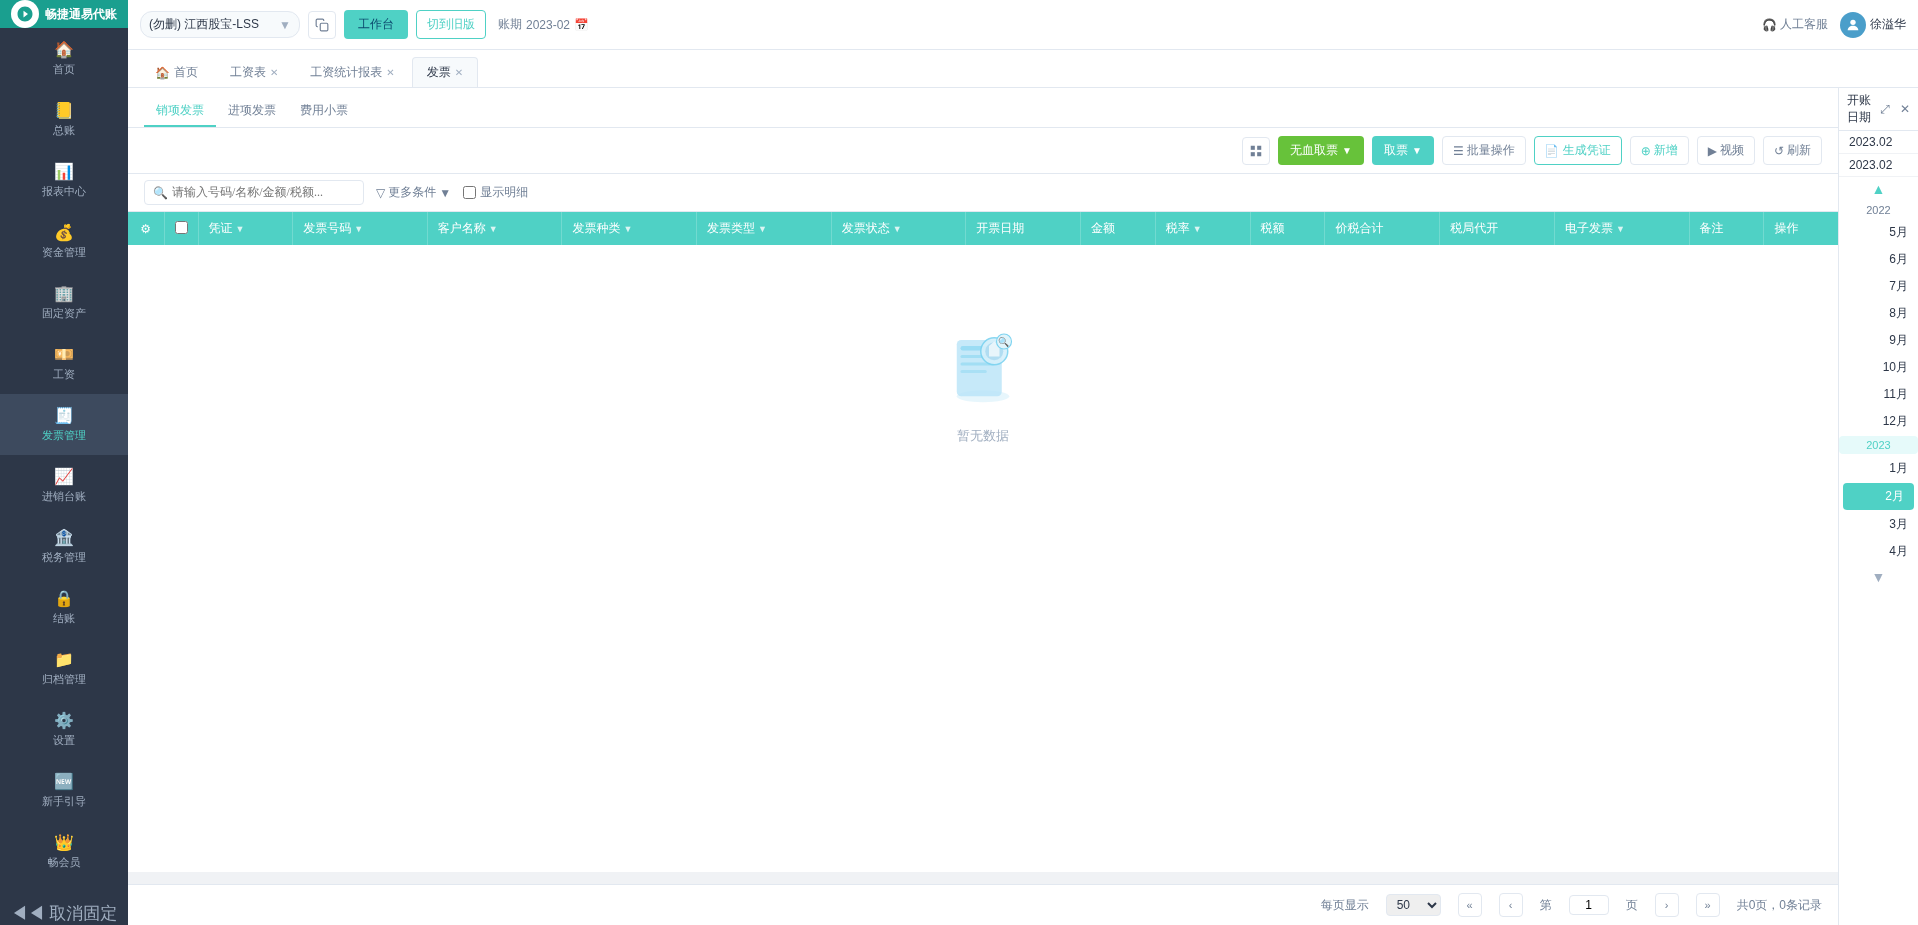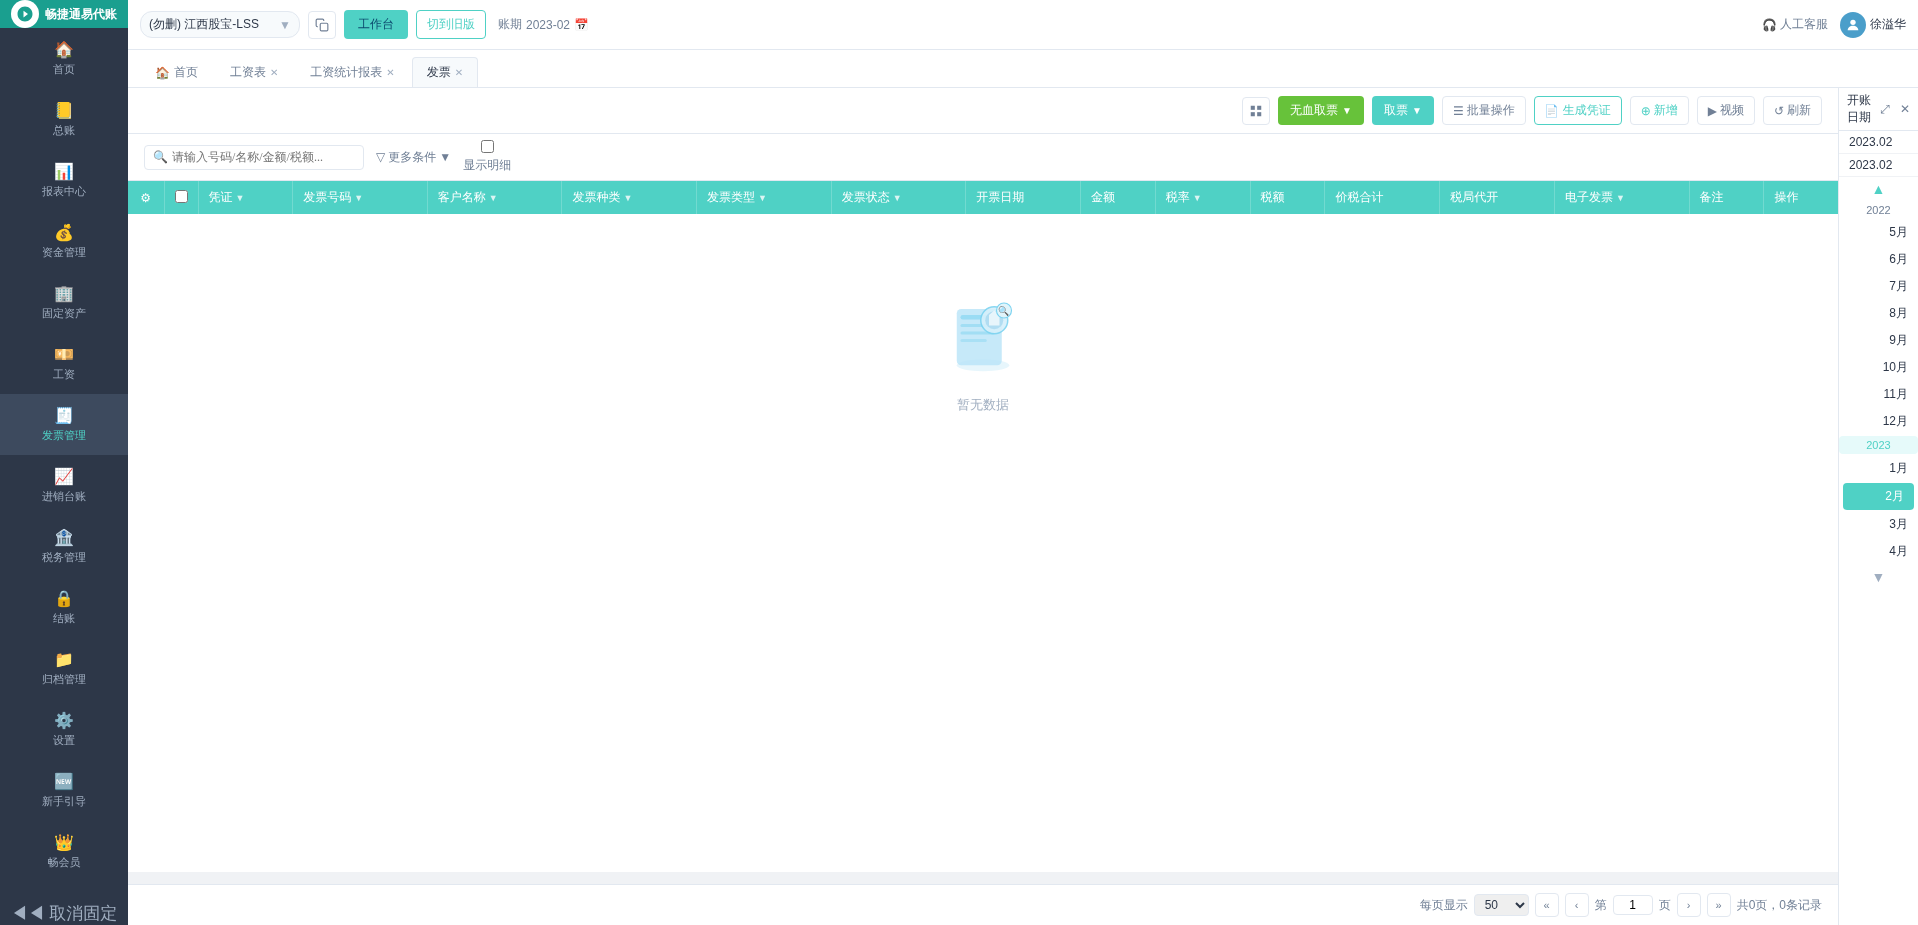--- a/index.html
+++ b/index.html
@@ -58,38 +58,38 @@
     .btn-action.btn-blue { color: #4fd1c5; border-color: #4fd1c5; }
     .btn-action.btn-new { color: #4fd1c5; }
     .caret { font-size: 10px; }
 
     
     .filter-bar { display: flex; align-items: center; padding: 6px 16px; background: white; border-bottom: 1px solid #e2e8f0; gap: 12px; flex-shrink: 0; }
     .search-box { display: flex; align-items: center; border: 1px solid #e2e8f0; border-radius: 4px; padding: 4px 8px; width: 220px; gap: 4px; background: white; }
     .search-box input { border: none; outline: none; flex: 1; font-size: 12px; color: #718096; background: transparent; font-family: Liberation Serif, serif; }
     .search-icon { color: #a0aec0; }
     .filter-btn { display: flex; align-items: center; gap: 3px; color: #718096; cursor: pointer; font-size: 12px; }
-    .checkbox-label { display: flex; align-items: center; gap: 4px; color: #718096; cursor: pointer; font-size: 12px; flex-direction: column; }
+    .checkbox-label { display: flex; align-items: center; gap: 4px; color: #718096; cursor: pointer; font-size: 12px; }
 
     
     .table-container { flex: 1; overflow: auto; background: white; }
     table { width: 100%; border-collapse: collapse; min-width: 1400px; }
     thead tr { background: #4fd1c5; color: white; }
     thead th { padding: 8px 10px; text-align: left; font-size: 12px; font-weight: 500; white-space: nowrap; border-right: 1px solid rgba(255,255,255,0.2); }
     thead th:last-child { border-right: none; }
     .th-with-filter { display: flex; align-items: center; gap: 3px; }
     .filter-icon { font-size: 9px; opacity: 0.8; }
 
     
     .empty-state { display: flex; flex-direction: column; align-items: center; justify-content: center; flex: 1; padding: 80px 0; }
     .empty-icon { width: 90px; height: 90px; margin-bottom: 12px; }
     .empty-text { color: #a0aec0; font-size: 13px; }
 
     
-    .pagination { display: flex; align-items: center; justify-content: flex-end; padding: 8px 16px; border-top: 1px solid #e2e8f0; background: white; gap: 6px; flex-shrink: 0; }
+    .pagination { display: flex; align-items: center; justify-content: flex-end; padding: 8px 16px; border-top: 1px solid #e2e8f0; background: white; gap: 17px; flex-shrink: 0; }
     .page-size-label { color: #718096; font-size: 12px; }
     .page-size-select { border: 1px solid #e2e8f0; border-radius: 4px; padding: 2px 6px; font-size: 12px; color: #2d3748; }
     .page-btn { width: 24px; height: 24px; border: 1px solid #e2e8f0; border-radius: 4px; display: flex; align-items: center; justify-content: center; cursor: pointer; color: #718096; background: white; font-size: 11px; }
     .page-input { width: 40px; border: 1px solid #e2e8f0; border-radius: 4px; text-align: center; padding: 2px 4px; font-size: 12px; }
     .page-total { color: #718096; font-size: 12px; }
 
     
     .bottom-bar { display: flex; align-items: center; padding: 6px 16px; border-top: 1px solid #e2e8f0; background: white; gap: 12px; flex-shrink: 0; }
     .bottom-check { display: flex; align-items: center; gap: 4px; color: #718096; font-size: 12px; }
     .bottom-dot { width: 8px; height: 8px; border-radius: 50%; background: #4fd1c5; }
@@ -242,20 +242,31 @@
     </div>
     <div class="tab active">
       <span>发票</span>
       <span class="tab-close">✕</span>
     </div>
   </div>
 
   <div class="content">
     <div class="content-main">
 
+      <div class="sub-tabs">
+        <div class="sub-tab active">
+          <span>销项发票</span>
+        </div>
+        <div class="sub-tab">
+          <span>进项发票</span>
+        </div>
+        <div class="sub-tab">
+          <span>费用小票</span>
+        </div>
+      </div>
 
       <div class="toolbar">
         <div class="toolbar-grid-icon">
           <svg width="14" height="14" viewBox="0 0 24 24" fill="#718096">
               <rect x="3" y="3" width="7" height="7"></rect>
               <rect x="14" y="3" width="7" height="7"></rect>
               <rect x="3" y="14" width="7" height="7"></rect>
               <rect x="14" y="14" width="7" height="7"></rect>
             </svg>
         </div>

